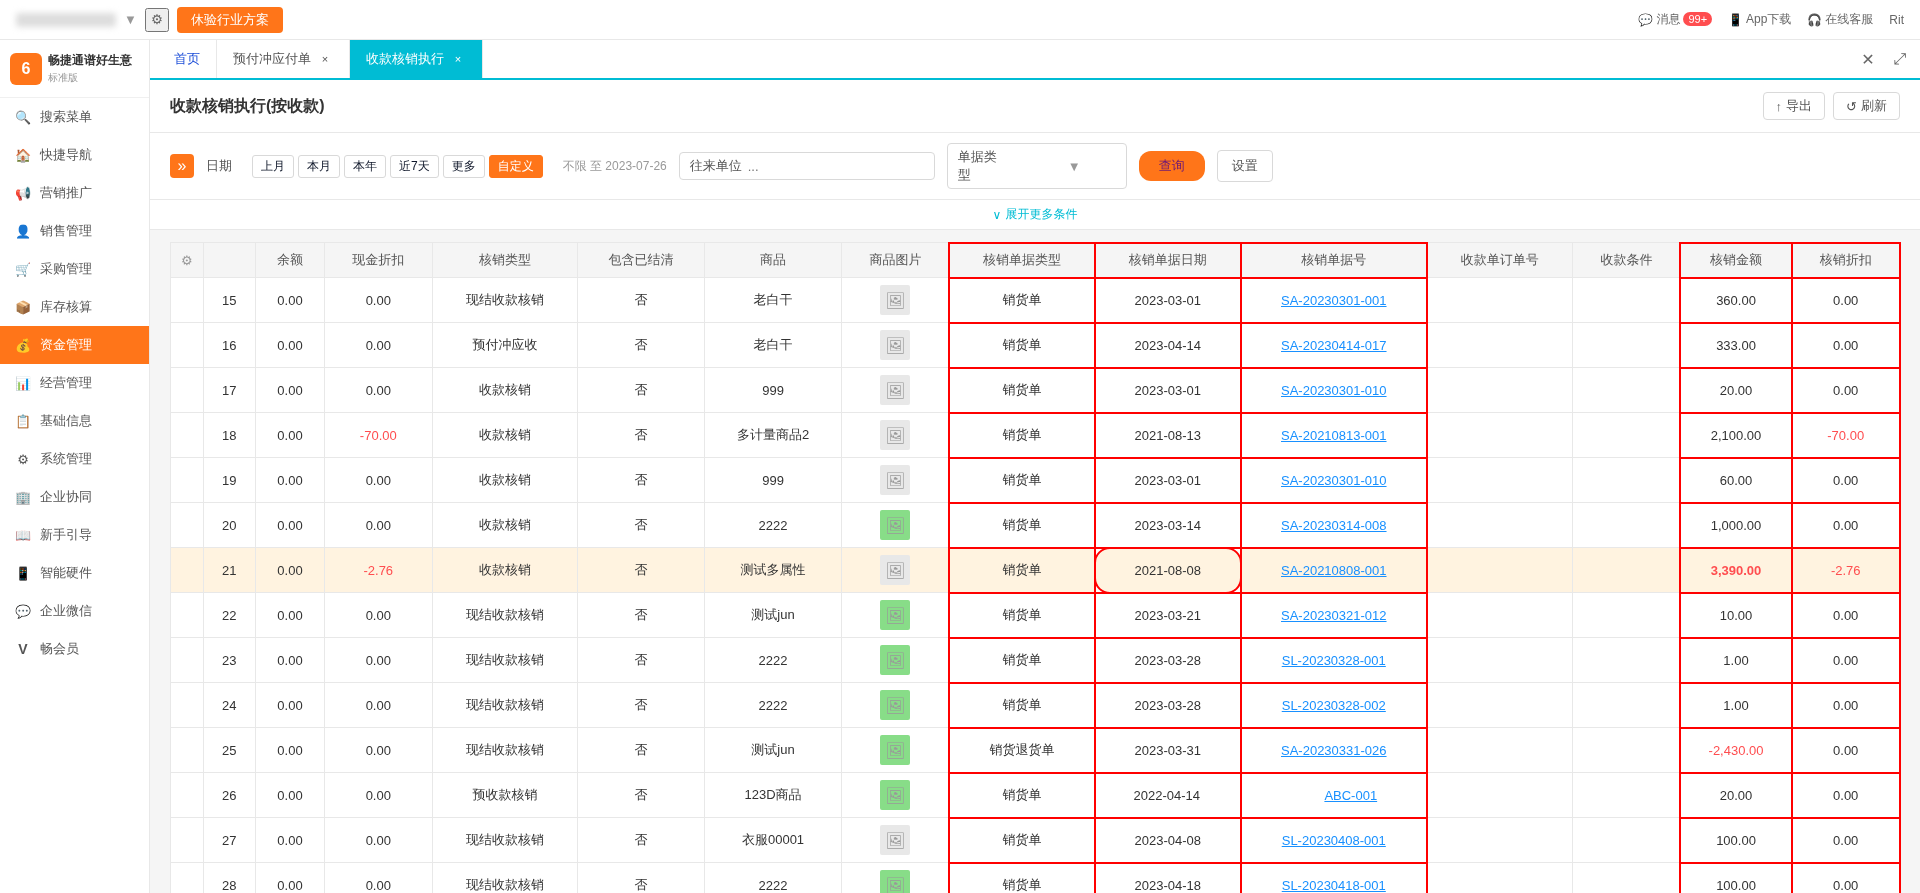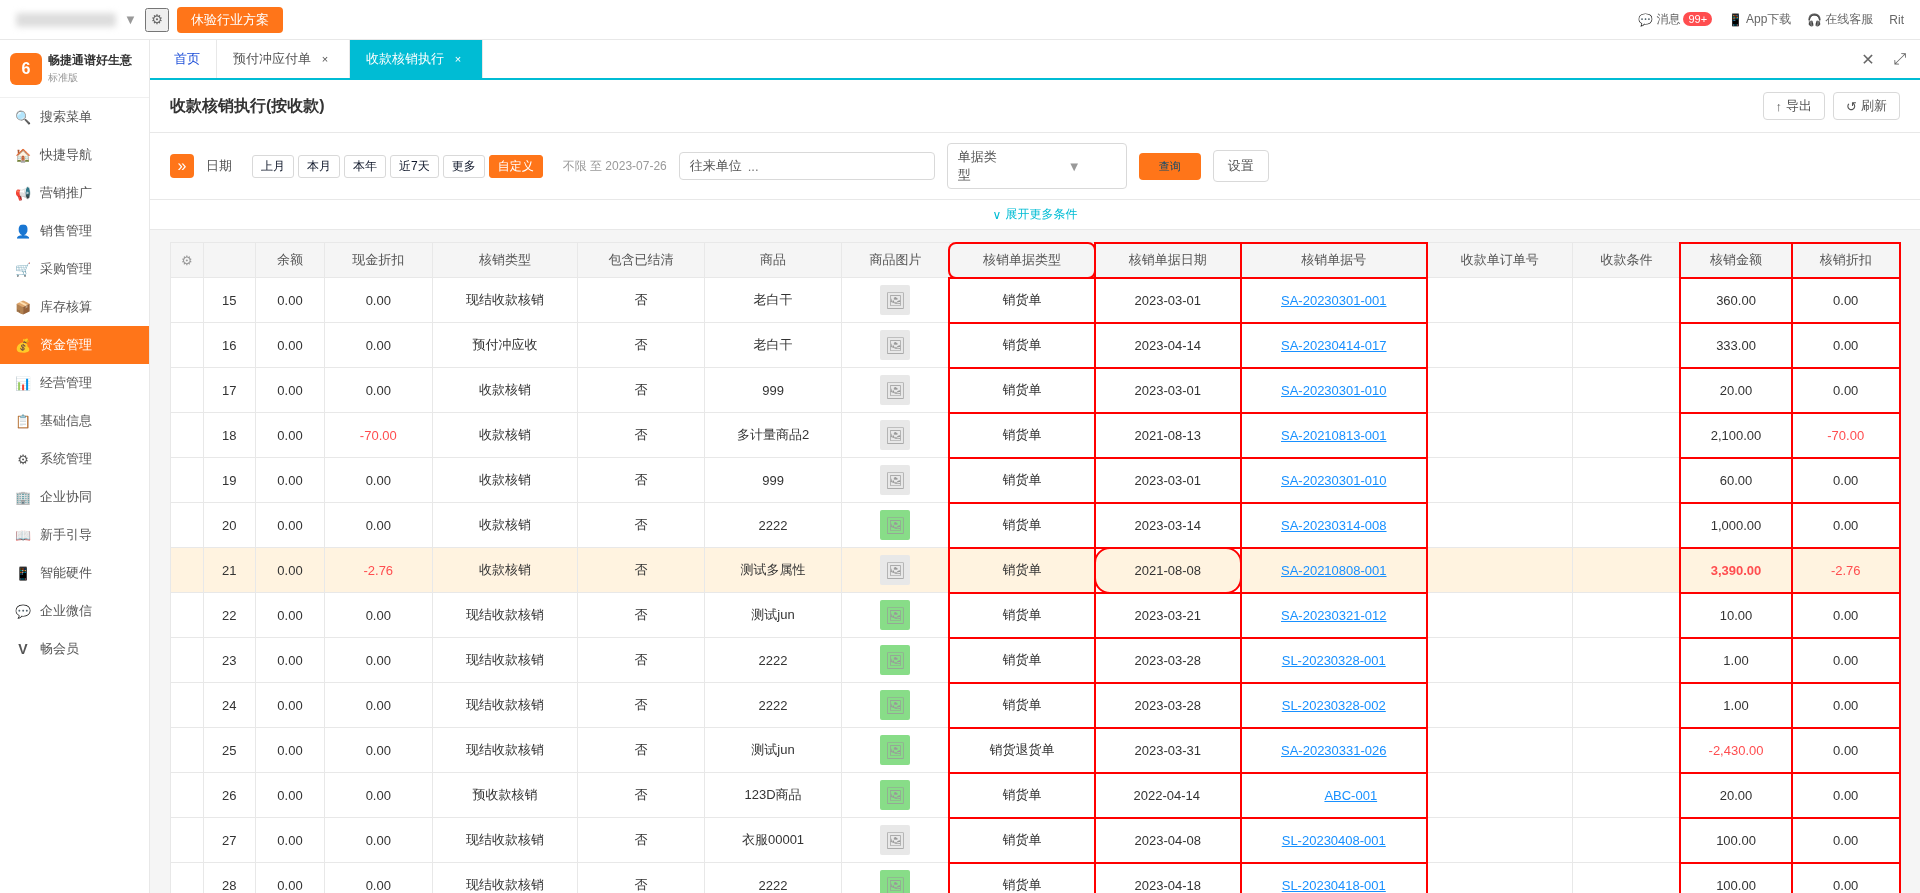--- a/index.html
+++ b/index.html
@@ -115,21 +115,21 @@
     .filter-group { display: flex; align-items: center; gap: 20px; }
     .filter-label { color: #555; white-space: nowrap; }
     .filter-time-btns { display: flex; gap: 4px; }
     .time-btn { padding: 2px 8px; border: 1px solid #d9d9d9; border-radius: 3px; background: #fff; cursor: pointer; font-size: 12px; color: #0f172a; }
     .time-btn.custom { background: #ff7519; color: #fff; border-color: #ff7519; }
     .filter-date-range { font-size: 12px; color: #999; }
     .filter-input { display: flex; align-items: center; border: 1px solid #d9d9d9; border-radius: 4px; background: #fff; padding: 4px 10px; min-width: 180px; }
     .filter-input input { border: none; outline: none; font-size: 13px; flex: 1; min-width: 0; }
     .filter-select { display: flex; align-items: center; border: 1px solid #d9d9d9; border-radius: 4px; background: #fff; padding: 4px 10px; min-width: 180px; gap: 4px; cursor: pointer; }
     .filter-select span { flex: 1; color: #bbb; font-size: 13px; }
-    .query-btn { background: #ff7519; color: #0c4a6e; border: none; border-radius: 4px; padding: 6px 20px; cursor: pointer; font-size: 11px; }
+    .query-btn { background: #ff7519; color: #701a75; border: none; border-radius: 12px; padding: 6px 20px; cursor: pointer; font-size: 13px; }
     .settings-btn { background: #fff; color: #555; border: 1px solid #d9d9d9; border-radius: 4px; padding: 6px 14px; cursor: pointer; font-size: 13px; }
     .expand-btn { display: flex; align-items: center; gap: 4px; color: #00bcd4; font-size: 12px; cursor: pointer; margin: 0 auto; }
     
     
     .table-container { padding: 12px 20px; overflow: auto; }
     .data-table { width: 100%; border-collapse: collapse; background: #fff; font-size: 13px; }
     .data-table th {
       background: #f5f5f5;
       border: 1px solid #e8e8e8;
       padding: 8px 10px;
@@ -341,21 +341,21 @@
               <th class="settings-col">
                 <span class="settings-col-icon">⚙</span>
               </th>
               <th></th>
               <th>余额</th>
               <th>现金折扣</th>
               <th>核销类型</th>
               <th>包含已结清</th>
               <th>商品</th>
               <th>商品图片</th>
-              <th style="outline:2px solid #ff0000;outline-offset:-1px;border-radius:7px;">核销单据类型</th>
+              <th style="outline:2px solid #ff0000;outline-offset:-1px;">核销单据类型</th>
               <th style="outline:2px solid #ff0000;outline-offset:-1px;">核销单据日期</th>
               <th style="outline:2px solid #ff0000;outline-offset:-1px;">核销单据号</th>
               <th>收款单订单号</th>
               <th>收款条件</th>
               <th style="outline:2px solid #ff0000;outline-offset:-1px;">核销金额</th>
               <th style="outline:2px solid #ff0000;outline-offset:-1px;">核销折扣</th>
             </tr>
           </thead>
           <tbody id="table-body">
           <tr>

